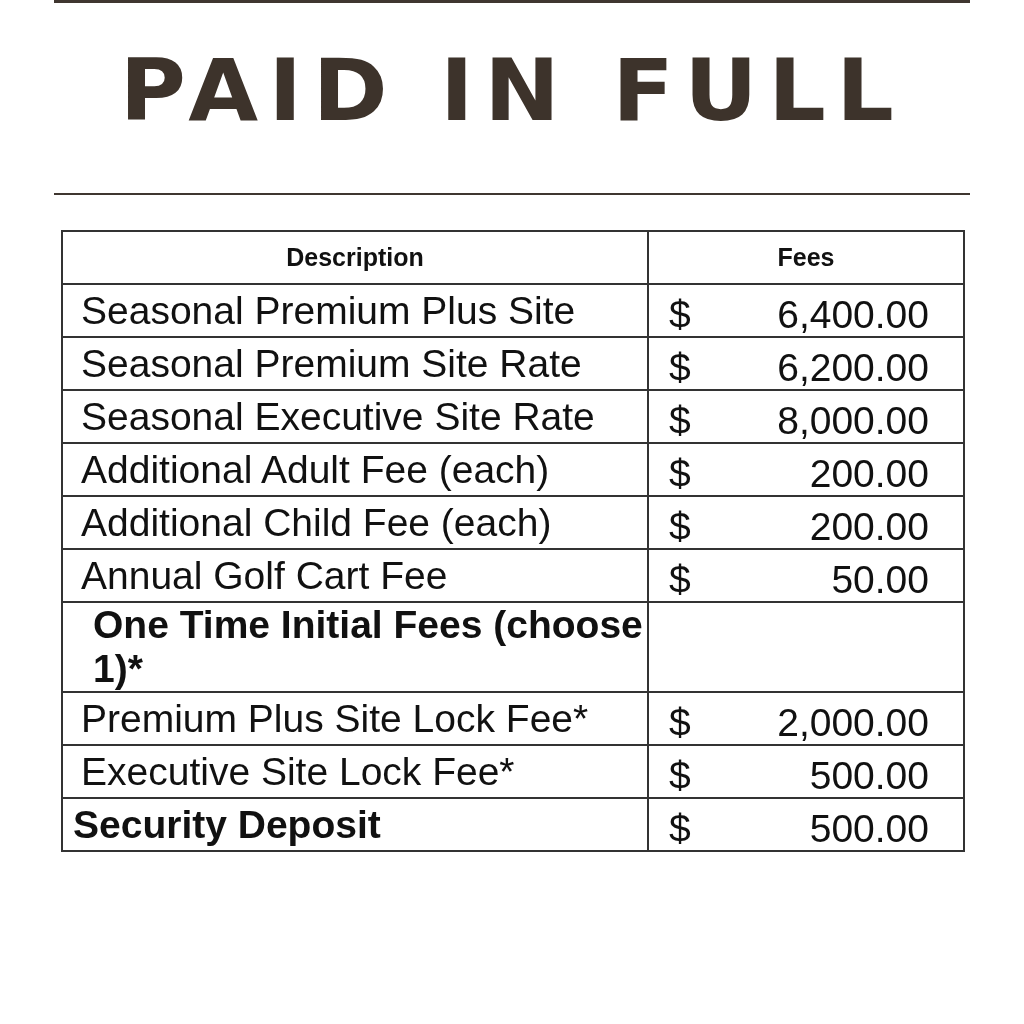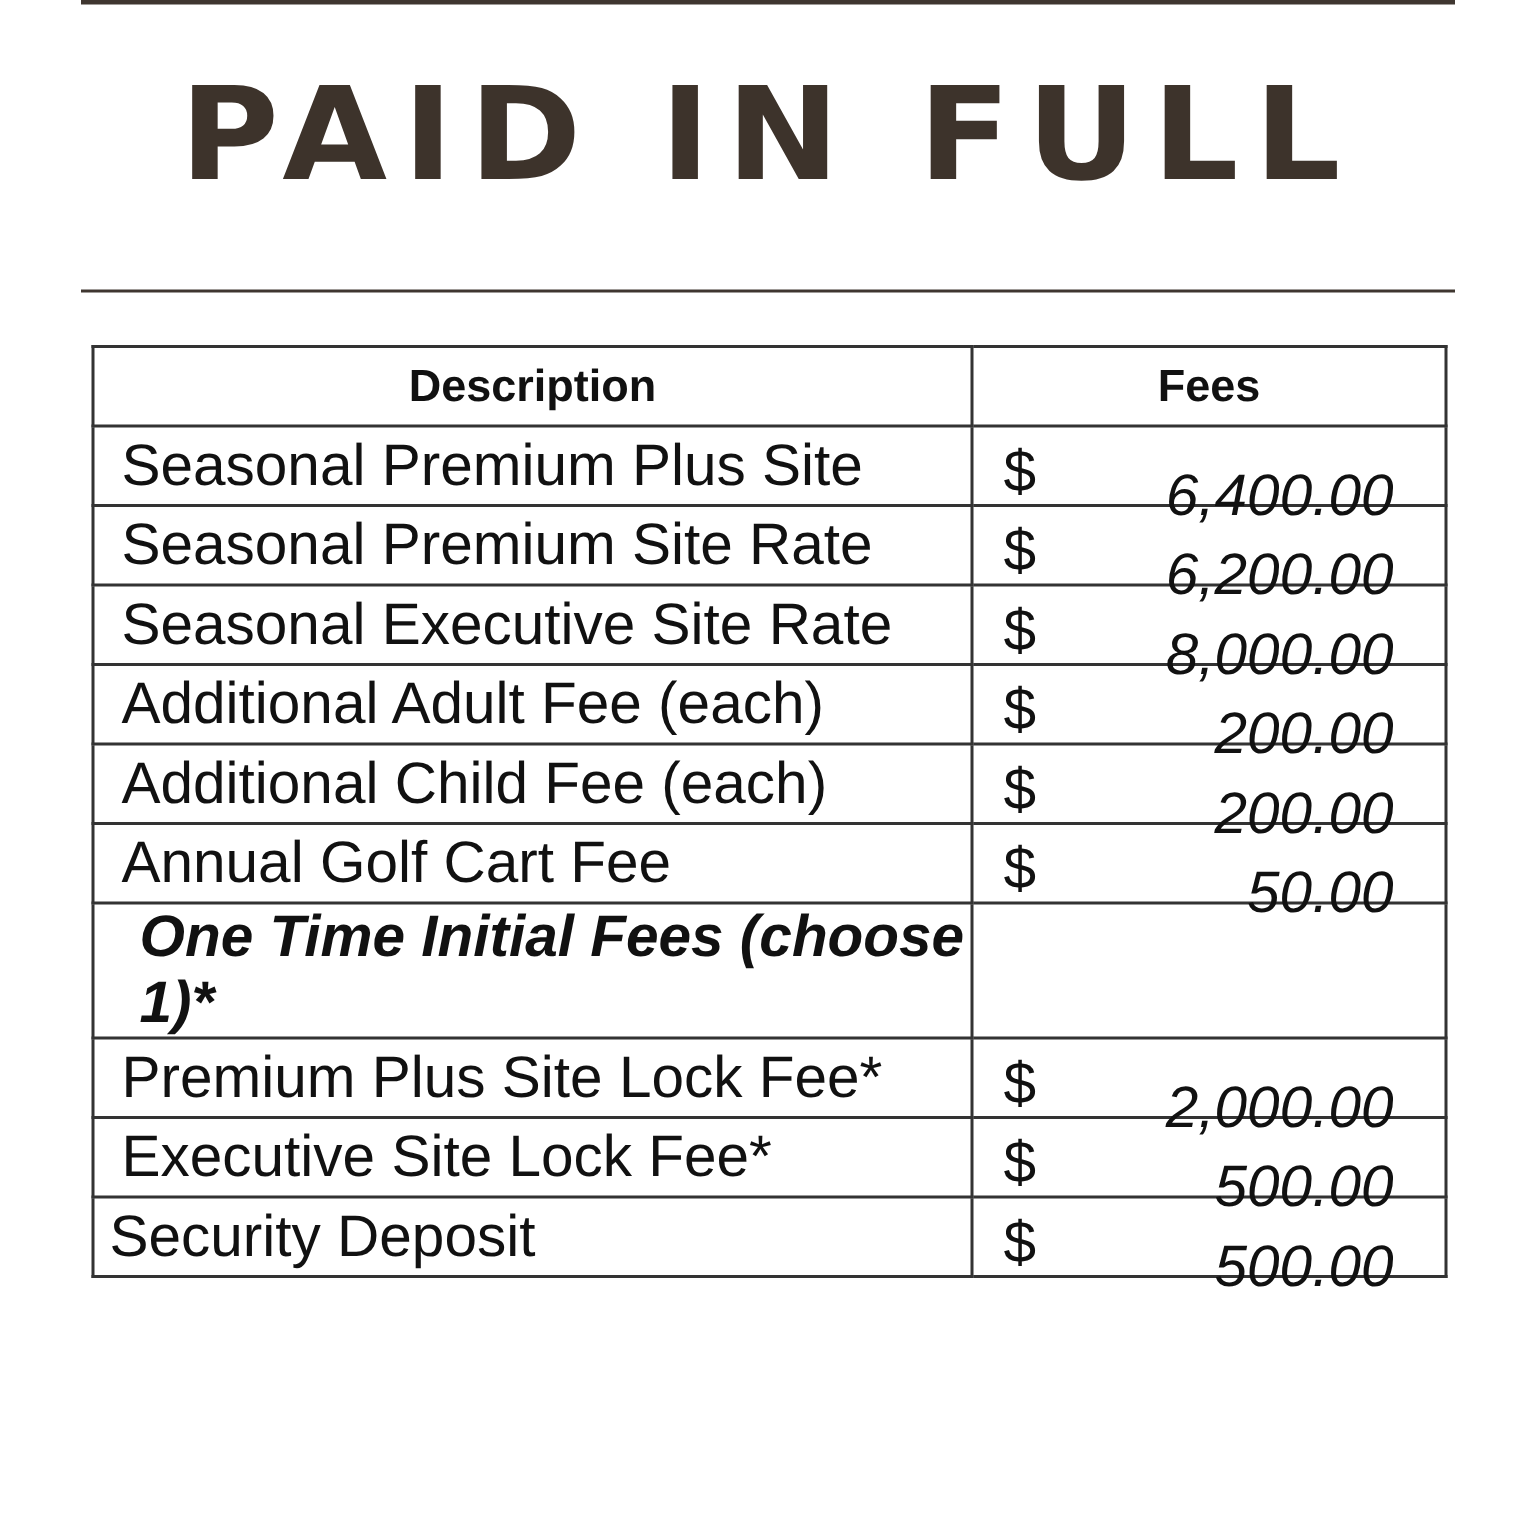--- a/index.html
+++ b/index.html
@@ -5,27 +5,27 @@
   html, body { margin:0; padding:0; background:#ffffff; }
   body { width:1024px; height:1024px; position:relative; overflow:hidden; font-family:"Liberation Sans", sans-serif; }
   .rule { position:absolute; left:54px; width:916px; height:3px; background:#3f3630; }
   .rule.top { top:0px; }
   .rule.bottom { top:193px; height:2px; }
   .title { position:absolute; top:40px; left:0; width:1024px; text-align:center;
     font-family:"DejaVu Sans", sans-serif; font-weight:bold; font-size:86px; letter-spacing:10px;
     color:#3d332b; transform:scaleX(1.05); }
   table { position:absolute; left:61px; top:230px; width:904px; border-collapse:collapse; }
   td, th { border:2px solid #333; height:51px; padding:0; font-size:39px; color:#111; }
-  th { font-weight:bold; text-align:center; font-size:30px; }
+  th { font-weight:bold; text-align:center; font-size:25px; }
   td.desc { width:554px; padding-left:18px; }
   td.fee { position:relative; }
   .dollar { position:absolute; left:20px; top:8px; }
-  .amt { position:absolute; right:34px; top:24px;font-style:italic; }
-  td.section { font-style:italic; font-weight:bold; padding-left:30px; }
-  td.bold { font-weight:normal;padding-left:10px; }
+  .amt { position:absolute; right:34px; top:8px; }
+  td.section { font-weight:bold; padding-left:30px; }
+  td.bold { font-weight:bold;padding-left:10px; }
 </style>
 </head>
 <body>
 
 <div class="rule top"></div>
 <div class="title">PAID IN FULL</div>
 <div class="rule bottom"></div>
 
 <table>
   <thead>

